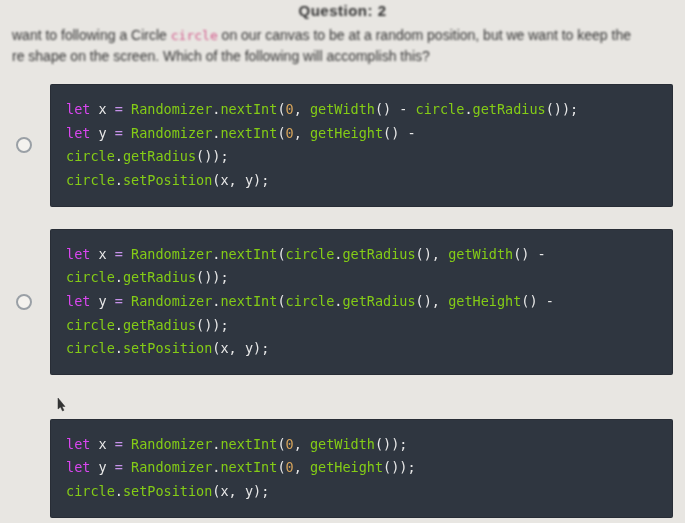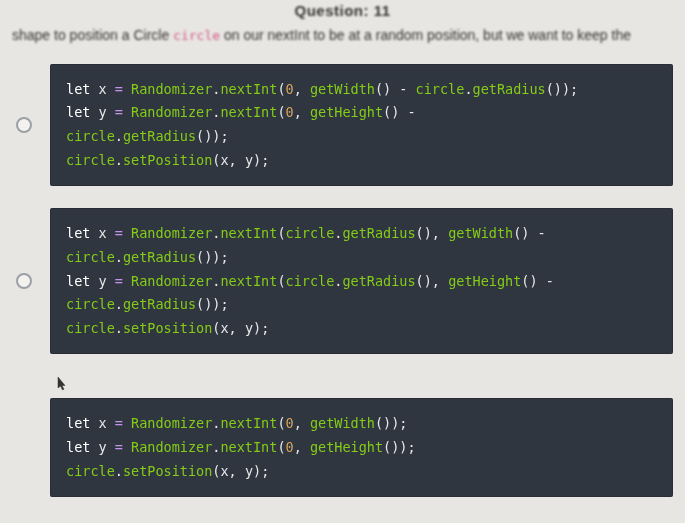--- a/index.html
+++ b/index.html
@@ -61,43 +61,44 @@
     padding: 14px 16px 14px 16px;
     font-family: Menlo, Consolas, monospace;
     font-size: 13.5px;
     line-height: 1.75;
     color: #e8e8e8;
     white-space: pre-wrap;
     word-break: break-word;
     filter: blur(0.4px);
     box-shadow: inset 0 0 0 1px rgba(0,0,0,.15);
   }
-  .kw   { color: #ffffff; }   
+  .kw   { color: #d946ef; }   
   .var  { color: #e8e8e8; }
   .eq   { color: #c792ea; }
   .cls  { color: #84cc16; }
   .fn   { color: #84cc16; }   
   .punc { color: #e8e8e8; }
   .num  { color: #d4a35a; }   
   .cursor {
     position: relative;
     width: 16px;
     height: 18px;
     margin: 0 0 4px 38px;
   }
   .cursor svg { display:block; }
 </style>
 </head>
 <body>
 
 <div class="page">
-  <div class="qheader">Question: 11</div>
+  <div class="qheader">Question: 2</div>
 
   <div class="qtext">
-    <span>shape to position a Circle </span><span class="codeword">circle</span><span> on our nextInt to be at a random position, but we want to keep the </span><br>
+    <span>want to following a Circle </span><span class="codeword">circle</span><span> on our canvas to be at a random position, but we want to keep the </span><br>
+    <span>re shape on the screen. Which of the following will accomplish this?</span>
   </div>
 
   <div class="options">
 
     <div class="opt-row">
       <div class="radio"></div>
       <div class="codebox"><span class="kw">let </span><span class="var">x </span><span class="eq">= </span><span class="cls">Randomizer</span><span class="punc">.</span><span class="fn">nextInt</span><span class="punc">(</span><span class="num">0</span><span class="punc">, </span><span class="fn">getWidth</span><span class="punc">()</span><span class="punc"> - </span><span class="cls">circle</span><span class="punc">.</span><span class="fn">getRadius</span><span class="punc">());
 </span><span class="kw">let </span><span class="var">y </span><span class="eq">= </span><span class="cls">Randomizer</span><span class="punc">.</span><span class="fn">nextInt</span><span class="punc">(</span><span class="num">0</span><span class="punc">, </span><span class="fn">getHeight</span><span class="punc">()</span><span class="punc"> - 
 </span><span class="cls">circle</span><span class="punc">.</span><span class="fn">getRadius</span><span class="punc">());
 </span><span class="cls">circle</span><span class="punc">.</span><span class="fn">setPosition</span><span class="punc">(</span><span class="var">x</span><span class="punc">, </span><span class="var">y</span><span class="punc">);</span></div>

